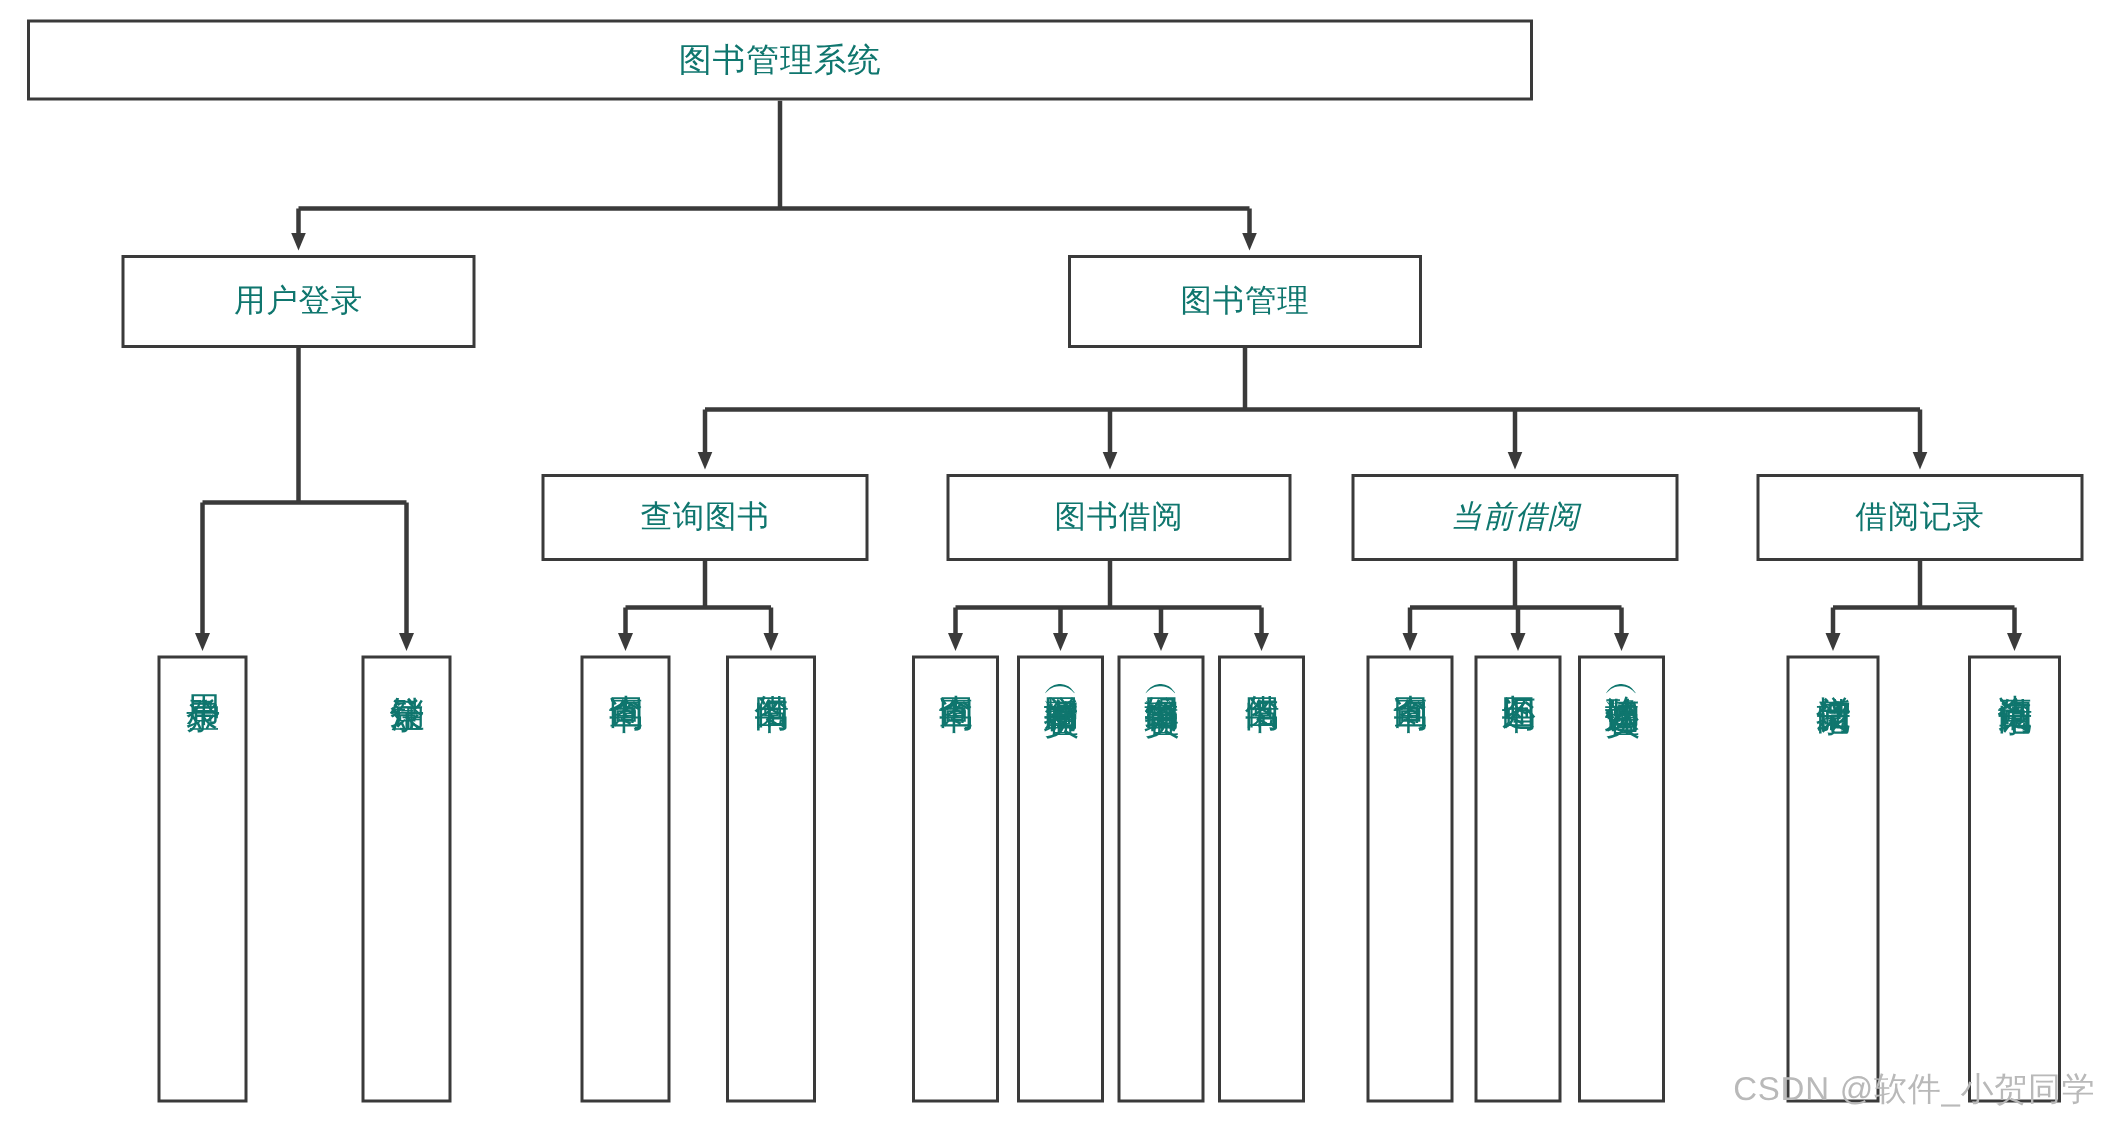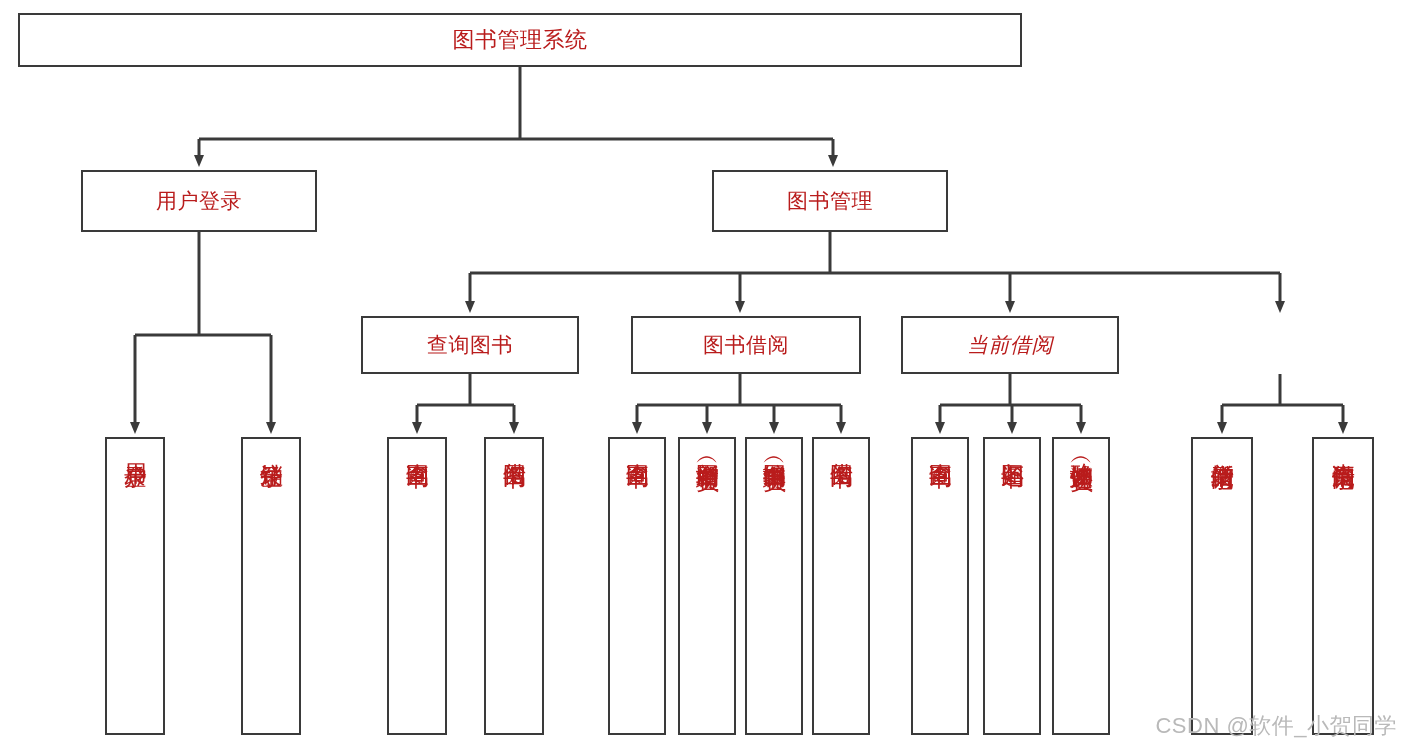--- a/index.html
+++ b/index.html
@@ -26,21 +26,21 @@
     pointer-events: none;
   }
   .node {
     position: absolute;
     box-sizing: border-box;
     border: 2px solid #3a3a3a;
     background: #ffffff;
     display: flex;
     align-items: center;
     justify-content: center;
-    color: #b91c1c;
+    color: #0f766e;
   }
   .node .label {
     display: block;
     text-align: center;
     line-height: 1.22;
     letter-spacing: 0.5px;
   }
   
   .node.h .label {
     writing-mode: horizontal-tb;
@@ -139,20 +139,23 @@
 
   <div class="node h" style="left:361px; top:316px; width:218px; height:58px;">
     <span class="label">查询图书</span>
   </div>
   <div class="node h" style="left:631px; top:316px; width:230px; height:58px;">
     <span class="label">图书借阅</span>
   </div>
   <div class="node h" style="left:901px; top:316px; width:218px; height:58px;font-style:italic;">
     <span class="label">当前借阅</span>
   </div>
+  <div class="node h" style="left:1171px; top:316px; width:218px; height:58px;">
+    <span class="label">借阅记录</span>
+  </div>
 
   <div class="node v" style="left:105px; top:437px; width:60px; height:298px;">
     <span class="label">用户登录</span>
   </div>
   <div class="node v" style="left:241px; top:437px; width:60px; height:298px;">
     <span class="label">注销登录</span>
   </div>
 
   <div class="node v" style="left:387px; top:437px; width:60px; height:298px;">
     <span class="label">查询图书</span>

